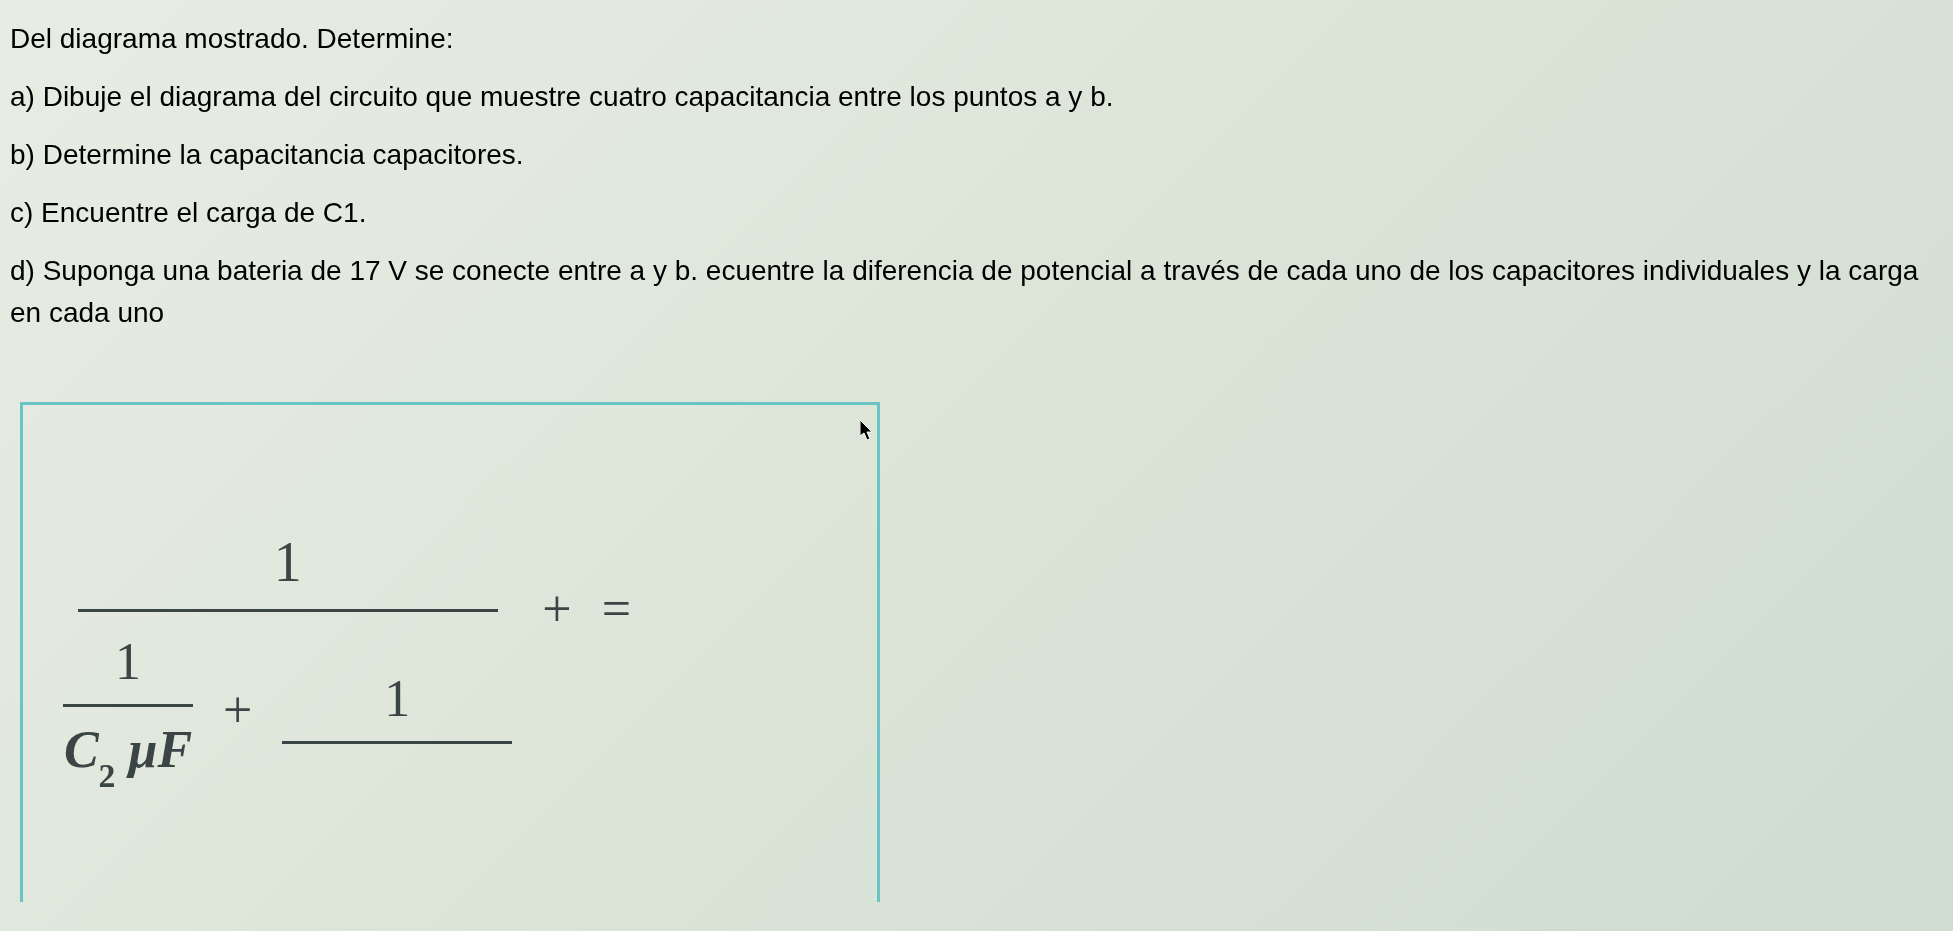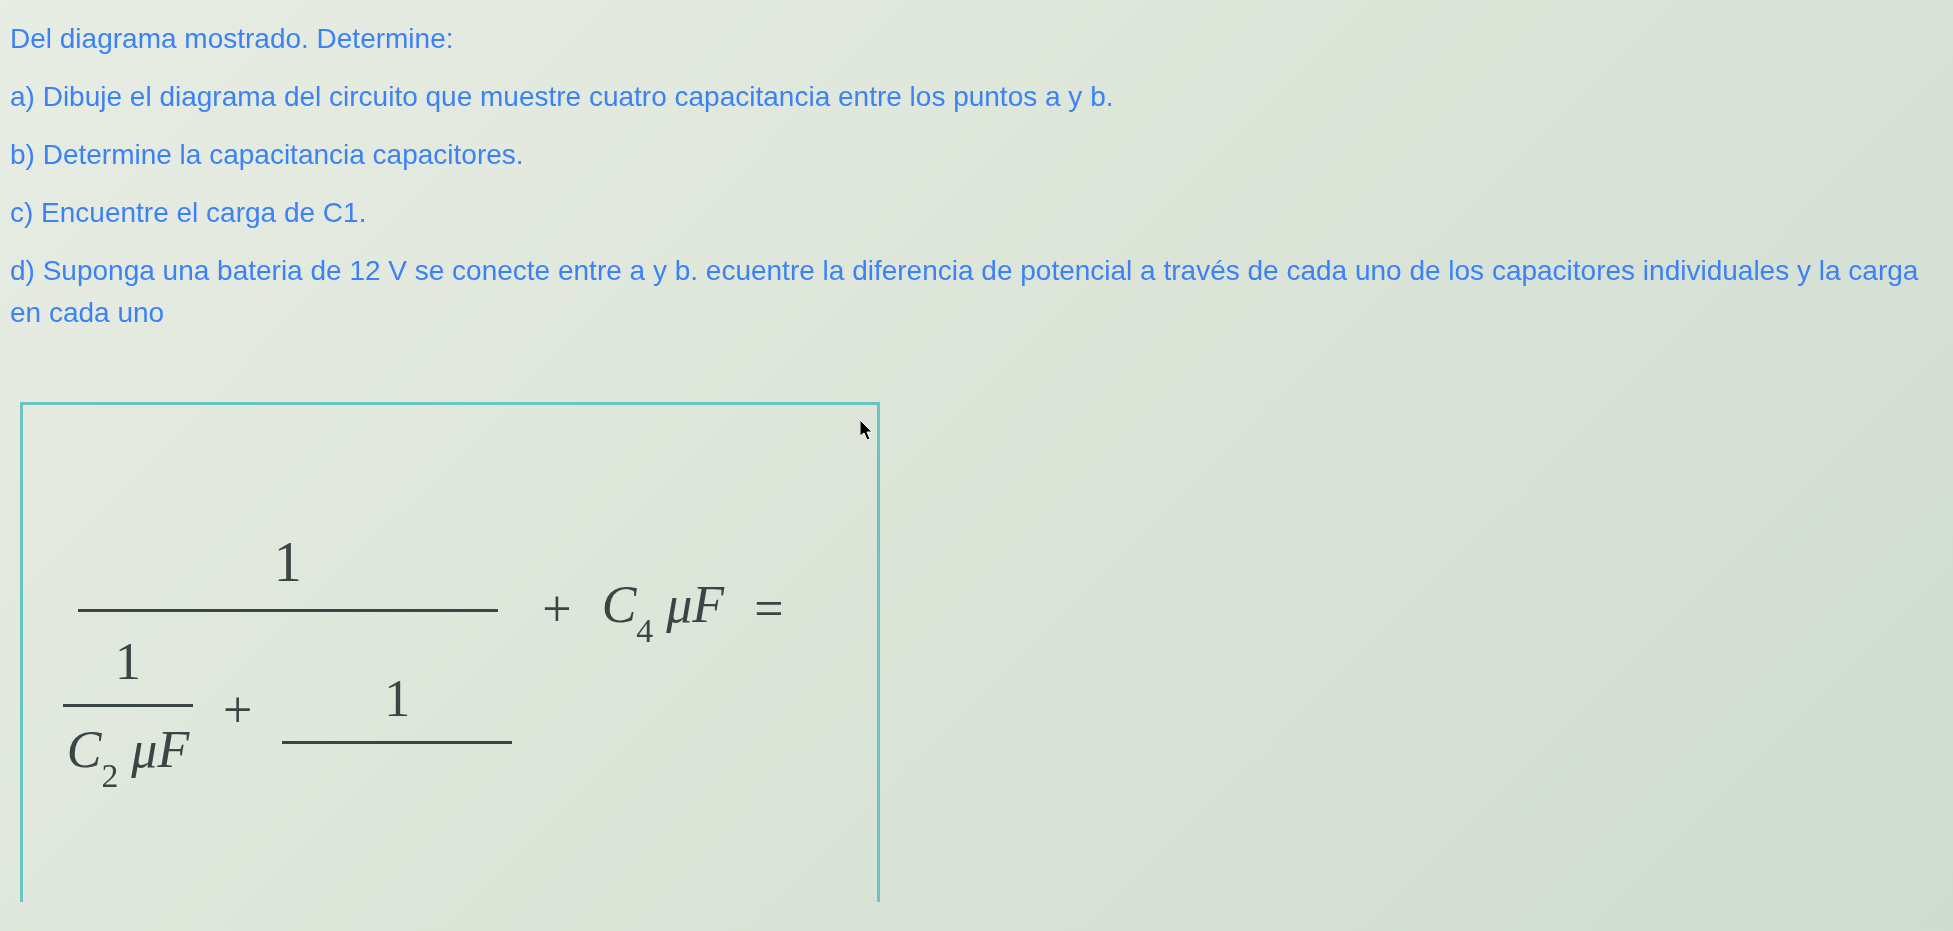--- a/index.html
+++ b/index.html
@@ -13,21 +13,21 @@
       width: 1953px;
       height: 931px;
       padding: 10px 0 0 0;
       color: #5a6b6b;
       position: relative;
       overflow: hidden;
     }
     .question-text {
       font-size: 28px;
       line-height: 1.5;
-      color: #3b82f6;
+      color: #000000;
       padding: 8px 10px;
     }
     .main-prompt {
       font-weight: 500;
     }
     .equation-box {
       margin-top: 60px;
       margin-left: 20px;
       border: 3px solid #6bc4c4;
       border-bottom: none;
@@ -82,20 +82,21 @@
     }
     .line-short {
       width: 130px;
     }
     .line-long {
       width: 230px;
     }
     .small-denom {
       font-size: 52px;
       padding-top: 8px;
+      font-weight: bold;
     }
     .sub {
       font-size: 0.65em;
       vertical-align: sub;
       position: relative;
       top: 8px;
     }
     .plus {
       font-size: 52px;
     }
@@ -118,21 +119,21 @@
       font-style: italic;
     }
   </style>
 </head>
 <body>
 
 <div class="question-text main-prompt">Del diagrama mostrado. Determine:</div>
 <div class="question-text">a) Dibuje el diagrama del circuito que muestre cuatro capacitancia entre los puntos a y b.</div>
 <div class="question-text">b) Determine la capacitancia capacitores.</div>
 <div class="question-text">c) Encuentre el carga de C1.</div>
-<div class="question-text">d) Suponga una bateria de 12 V se conecte entre a y b. ecuentre la diferencia de potencial a través de cada uno de los capacitores individuales y la carga en cada uno</div>
+<div class="question-text">d) Suponga una bateria de 17 V se conecte entre a y b. ecuentre la diferencia de potencial a través de cada uno de los capacitores individuales y la carga en cada uno</div>
 
 <div class="equation-box">
   <div class="equation">
 
     <div class="big-fraction">
       <div class="numerator-big">1</div>
       <div class="big-frac-line"></div>
       <div class="denominator-big">
 
         <div class="small-fraction">
@@ -148,21 +149,20 @@
         <div class="small-fraction">
           <div class="small-num">1</div>
           <div class="small-frac-line line-long"></div>
         </div>
 
       </div>
     </div>
 
     <div class="rhs">
       <span>+</span>
-      <span><span class="italic">C</span><span class="sub">4</span><span class="italic"> μF</span></span>
       <span>=</span>
     </div>
 
   </div>
 </div>
 
 <div class="cursor">
   <svg width="16" height="22" viewBox="0 0 16 22">
     <path d="M0 0 L0 16 L4 13 L7 20 L10 19 L7 12 L12 12 Z" fill="#000" stroke="#fff" stroke-width="1"></path>
   </svg>

